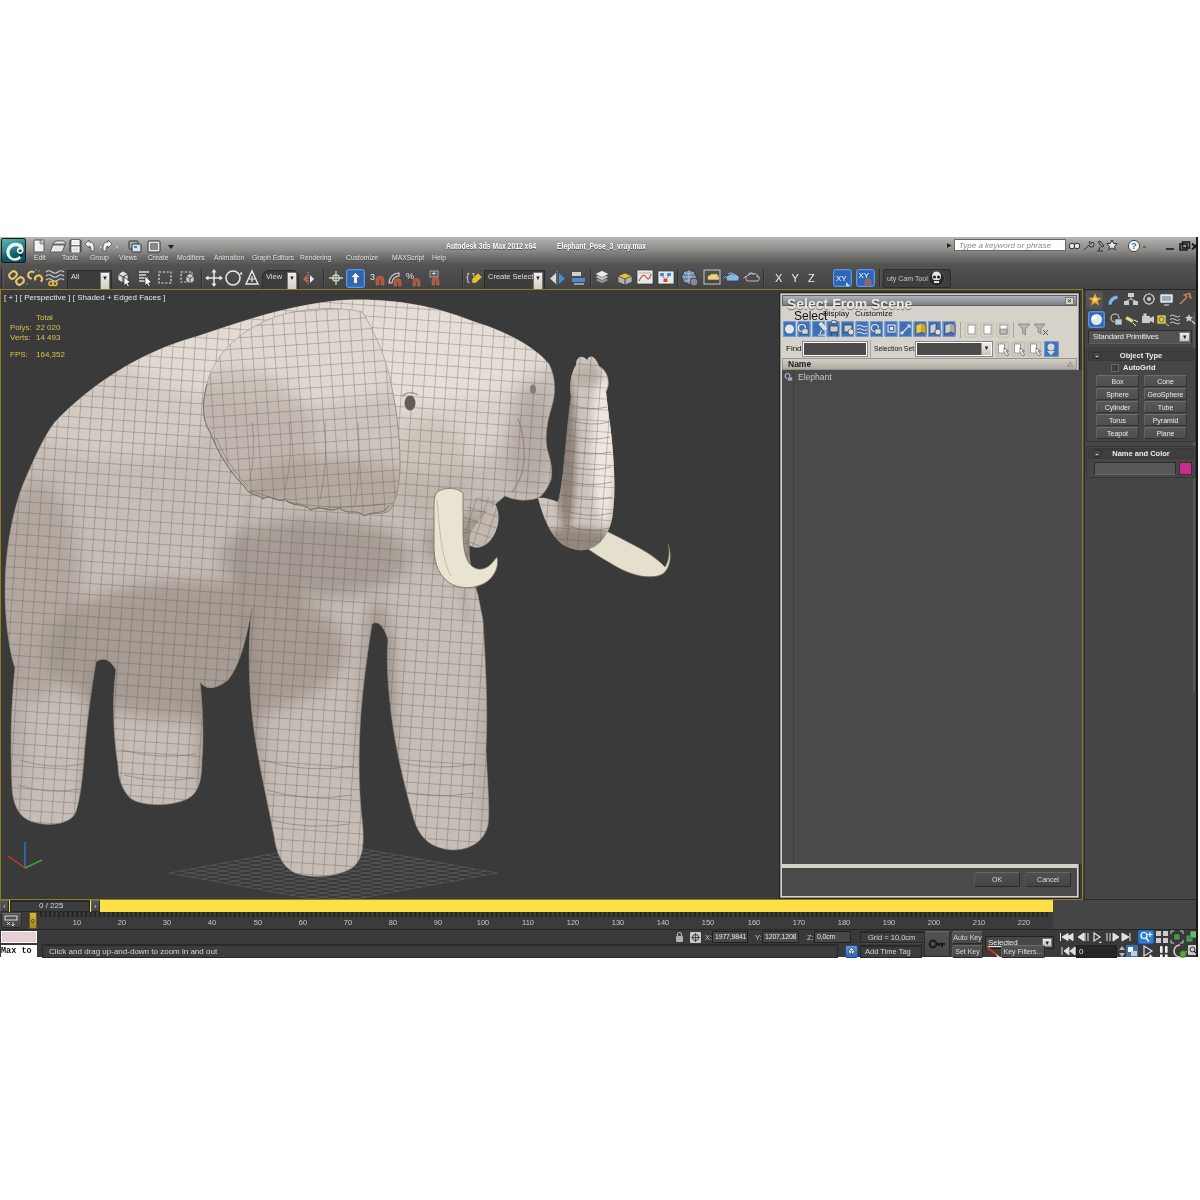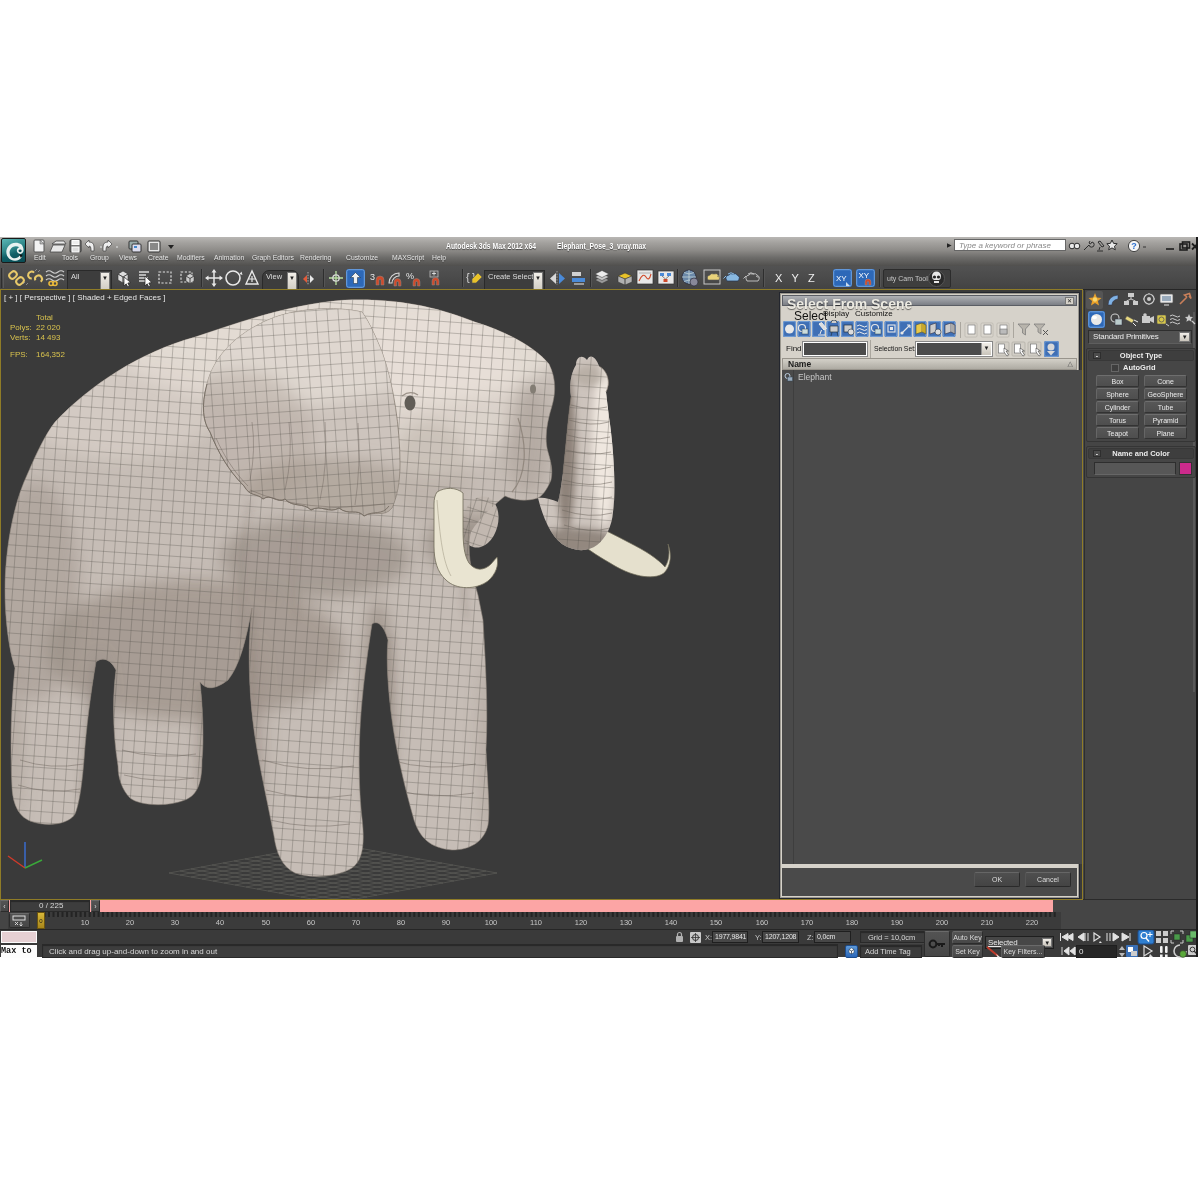--- a/index.html
+++ b/index.html
@@ -25,22 +25,22 @@
 .stat{position:absolute;color:#d8c24e;font-size:8px;z-index:5;white-space:pre;}
 #cmdpanel{position:absolute;left:1084px;top:53px;width:114px;height:639px;background:#454545;}
 .rollout{position:absolute;left:2px;width:110px;border:1px solid #353535;background:#464646;border-radius:2px;}
 .rollhead{position:relative;height:11px;margin:1px;background:#3e3e3e;border:1px solid #383838;border-radius:2px;
  color:#ececec;font-size:7.5px;font-weight:bold;text-align:center;line-height:10px;}
 .minus{position:absolute;left:4px;top:1px;width:8px;height:7px;background:#4c4c4c;border:1px solid #2e2e2e;
  color:#ddd;font-size:7px;line-height:5px;text-align:center;}
 .objbtn{position:absolute;width:43px;height:12px;background:linear-gradient(#575757,#4e4e4e);
  border:1px solid #333;border-top-color:#6e6e6e;border-left-color:#666;border-radius:2px;
  color:#ececec;font-size:7px;text-align:center;line-height:11px;}
-#timeslider{position:absolute;left:0;top:663px;width:1053px;height:12px;background:#fca5a5;}
-#ruler{position:absolute;left:8px;top:675px;width:1053px;height:17px;background:#3b3b3b;}
+#timeslider{position:absolute;left:0;top:663px;width:1053px;height:12px;background:#fde047;}
+#ruler{position:absolute;left:0;top:675px;width:1053px;height:17px;background:#3b3b3b;}
 #statusbar{position:absolute;left:0;top:692px;width:1198px;height:28px;background:#3a3a3a;border-top:1px solid #262626;}
 .sunken{position:absolute;background:#3d3d3d;border:1px solid #292929;box-shadow:inset 0 1px 1px rgba(0,0,0,.35),0 1px 0 rgba(255,255,255,.06);
  color:#d6d6d6;font-size:8px;}
 .field{position:absolute;background:#474747;border:1px solid #1f1f1f;color:#e6e6e6;font-size:7px;letter-spacing:-0.2px;
  line-height:10px;padding-left:2px;white-space:nowrap;overflow:hidden;}
 .btn{position:absolute;background:linear-gradient(#545454,#474747);border:1px solid #2c2c2c;border-top-color:#6a6a6a;border-left-color:#5e5e5e;
  border-radius:2px;color:#dcdcdc;font-size:7px;text-align:center;}
 .icbtn{position:absolute;background:linear-gradient(#535353,#464646);border:1px solid #2c2c2c;border-top-color:#6a6a6a;border-radius:2px;}
 .lbl{position:absolute;color:#c8c8c8;font-size:7.5px;white-space:nowrap;}
 </style></head>

